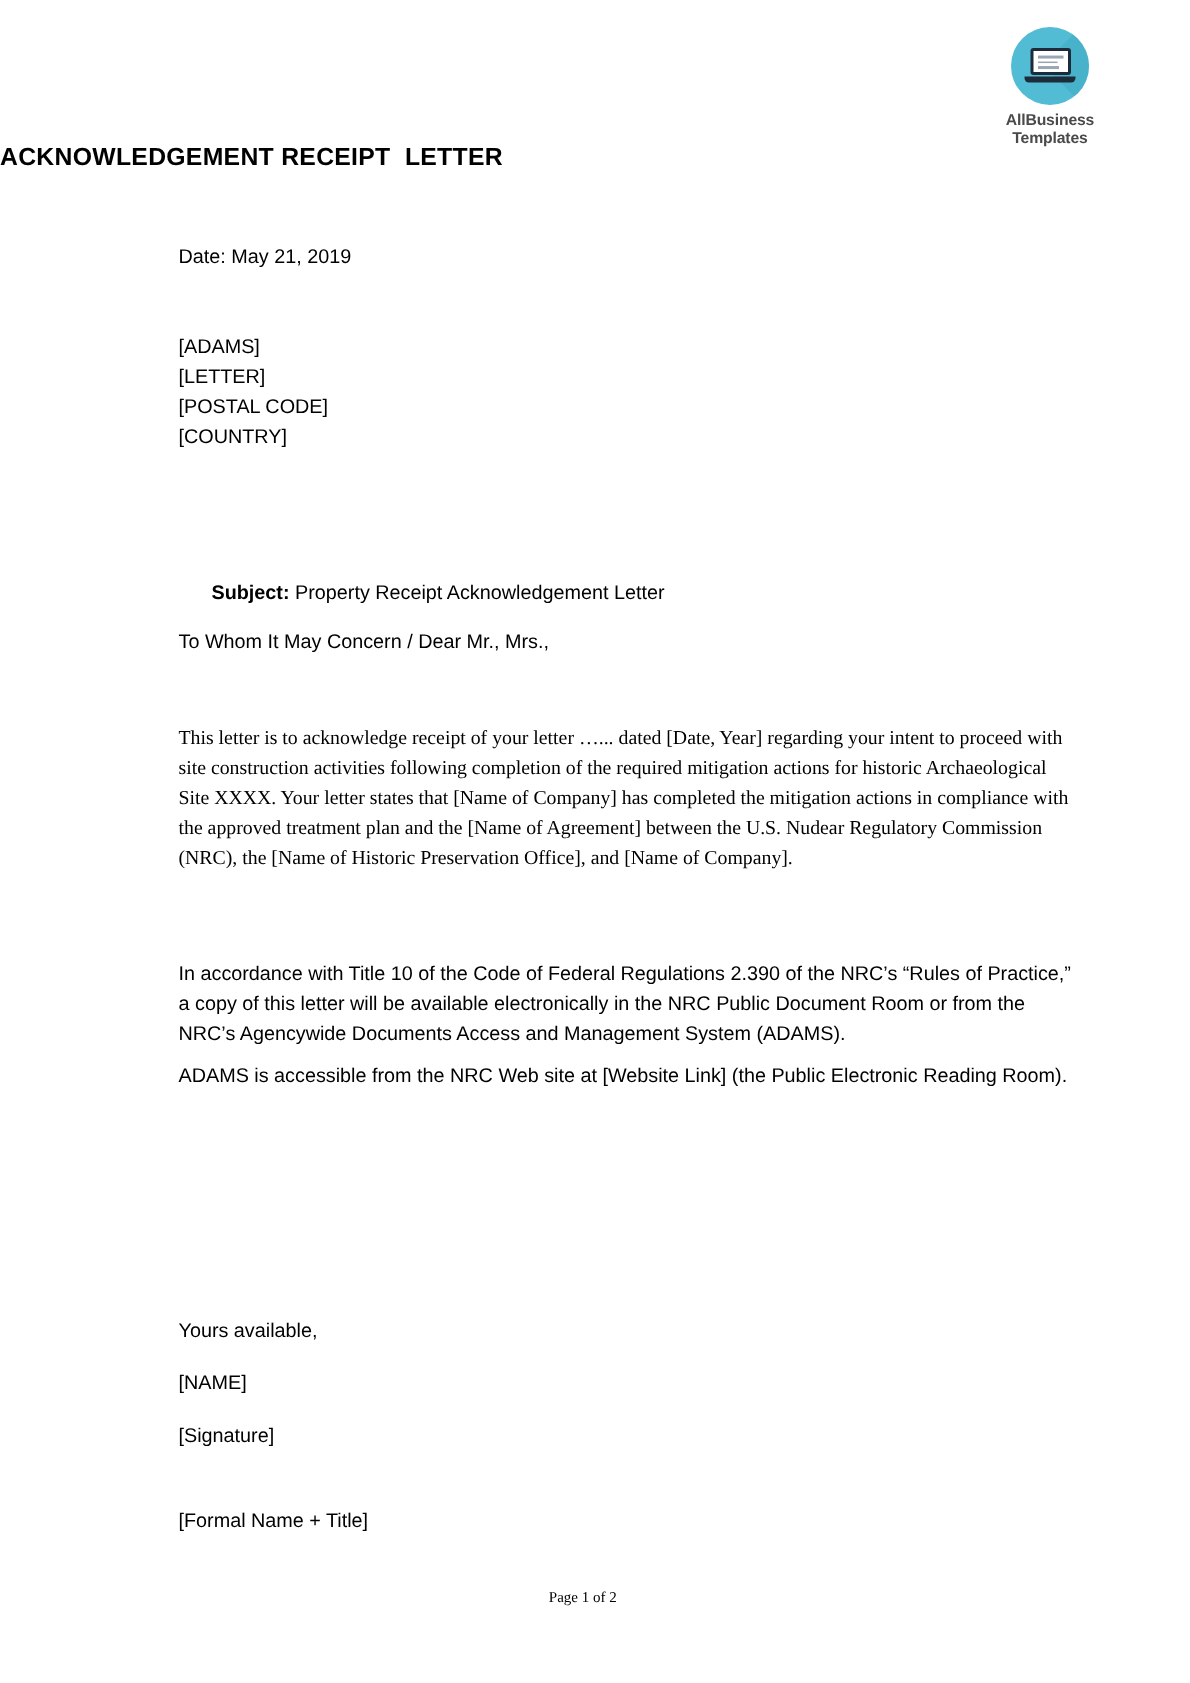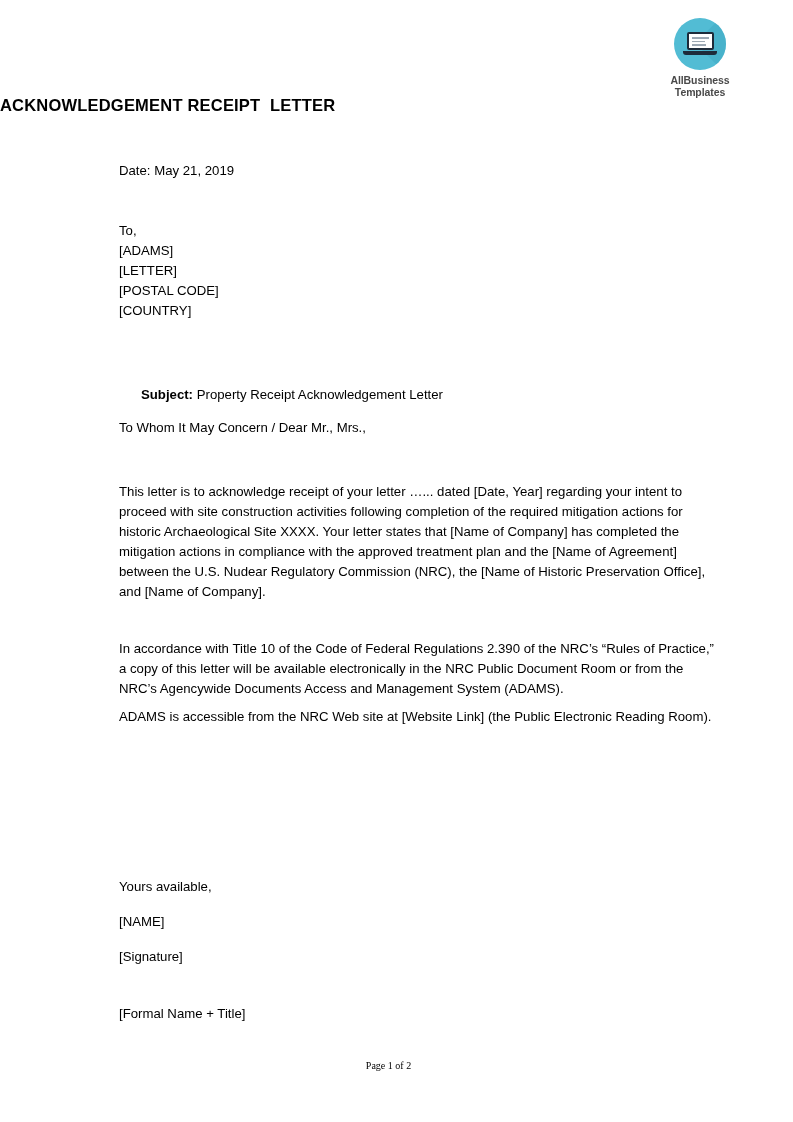--- a/index.html
+++ b/index.html
@@ -115,21 +115,21 @@
     line-height: 20px;
     margin-left: 25px;
   }
 
   .line { white-space: pre-wrap; }
 
   .blk-date      { position: absolute; top: 161px; }
   .blk-address   { position: absolute; top: 221px; }
   .blk-subject   { position: absolute; top: 365px; }
   .blk-salutation{ position: absolute; top: 418px; }
-  .blk-para1     { position: absolute; top: 482px; width: 600px; }
+  .blk-para1     { position: absolute; top: 482px; width: 600px; font-family: Liberation Serif, serif; }
   .blk-para2     { position: absolute; top: 639px; width: 600px; }
   .blk-para3     { position: absolute; top: 707px; width: 600px; }
   .blk-para4     { position: absolute; top: 767px; width: 600px; }
   .blk-closing   { position: absolute; top: 877px; }
 
   .bold { font-weight: bold; }
 
   .closing-line   { margin-bottom: 0; }
   .spacer-sm      { height: 15px; }
   .spacer-lg      { height: 37px; }
@@ -168,21 +168,20 @@
     </div>
   </div>
 
   <div class="doc-title">ACKNOWLEDGEMENT RECEIPT  LETTER</div>
 
   <div class="content blk-date">
     <div class="line">Date: May 21, 2019</div>
   </div>
 
   <div class="content blk-address">
-    <div class="line">To,</div>
     <div class="line">[ADAMS]</div>
     <div class="line">[LETTER]</div>
     <div class="line">[POSTAL CODE]</div>
     <div class="line">[COUNTRY]</div>
   </div>
 
   <div class="content blk-subject">
     <div class="line">
       <span class="bold">Subject:</span><span> </span><span>Property Receipt Acknowledgement Letter</span>
     </div>

